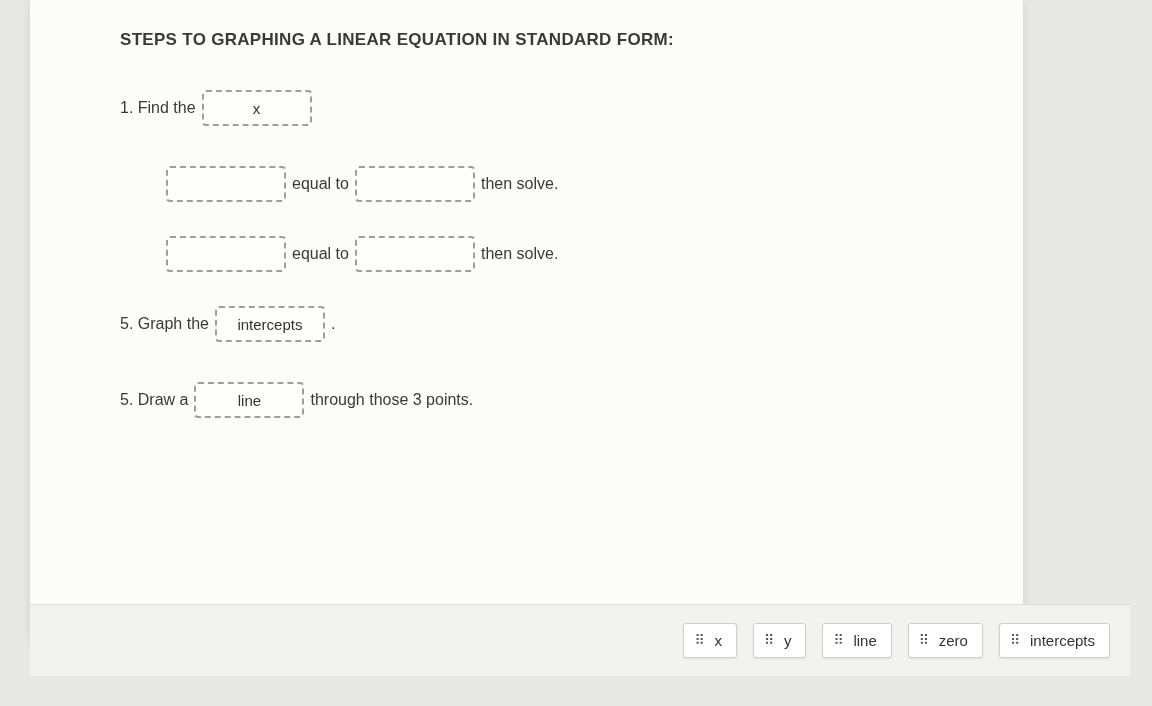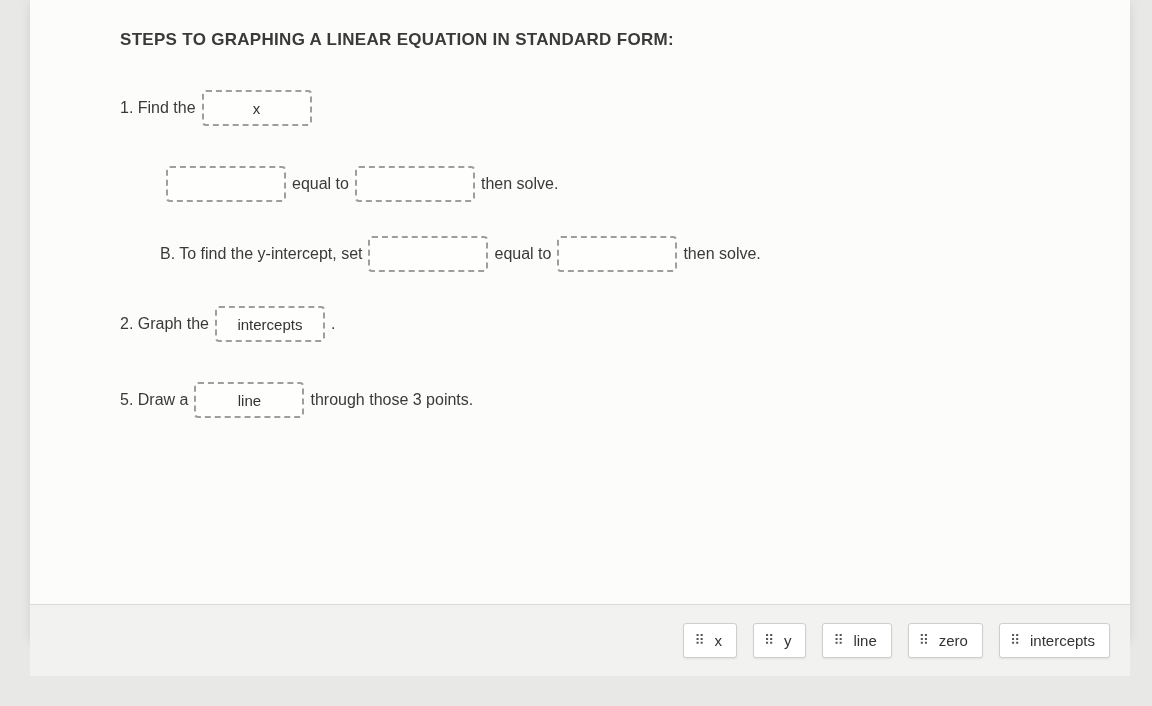--- a/index.html
+++ b/index.html
@@ -10,21 +10,21 @@
     background: #e8e8e6;
     color: #3a3a3a;
     width: 1152px;
     height: 706px;
     overflow: hidden;
     position: relative;
   }
   .sheet {
     background: #fcfcfa;
     margin: 0 0 0 30px;
-    width: 1100px;
+    width: 993px;
     min-height: 640px;
     padding: 30px 40px 20px 90px;
     box-shadow: 0 2px 10px rgba(0,0,0,0.1);
     position: relative;
   }
   .title {
     font-weight: bold;
     font-size: 17px;
     letter-spacing: 0.3px;
     margin-bottom: 40px;
@@ -108,29 +108,28 @@
   </div>
 
   <div class="row sub">
     <span class="drop med"></span>
     <span class="text">equal to</span>
     <span class="drop med"></span>
     <span class="text">then solve.</span>
   </div>
 
   <div class="row sub">
-    <span class="text">B. To find the y-intercept, set</span>
     <span class="drop med"></span>
     <span class="text">equal to</span>
     <span class="drop med"></span>
     <span class="text">then solve.</span>
   </div>
 
   <div class="row">
-    <span class="text">2. Graph the</span>
+    <span class="text">5. Graph the</span>
     <span class="drop small">intercepts</span>
     <span class="text">.</span>
   </div>
 
   <div class="row">
     <span class="text">5. Draw a</span>
     <span class="drop small">line</span>
     <span class="text">through those 3 points.</span>
   </div>
 </div>

